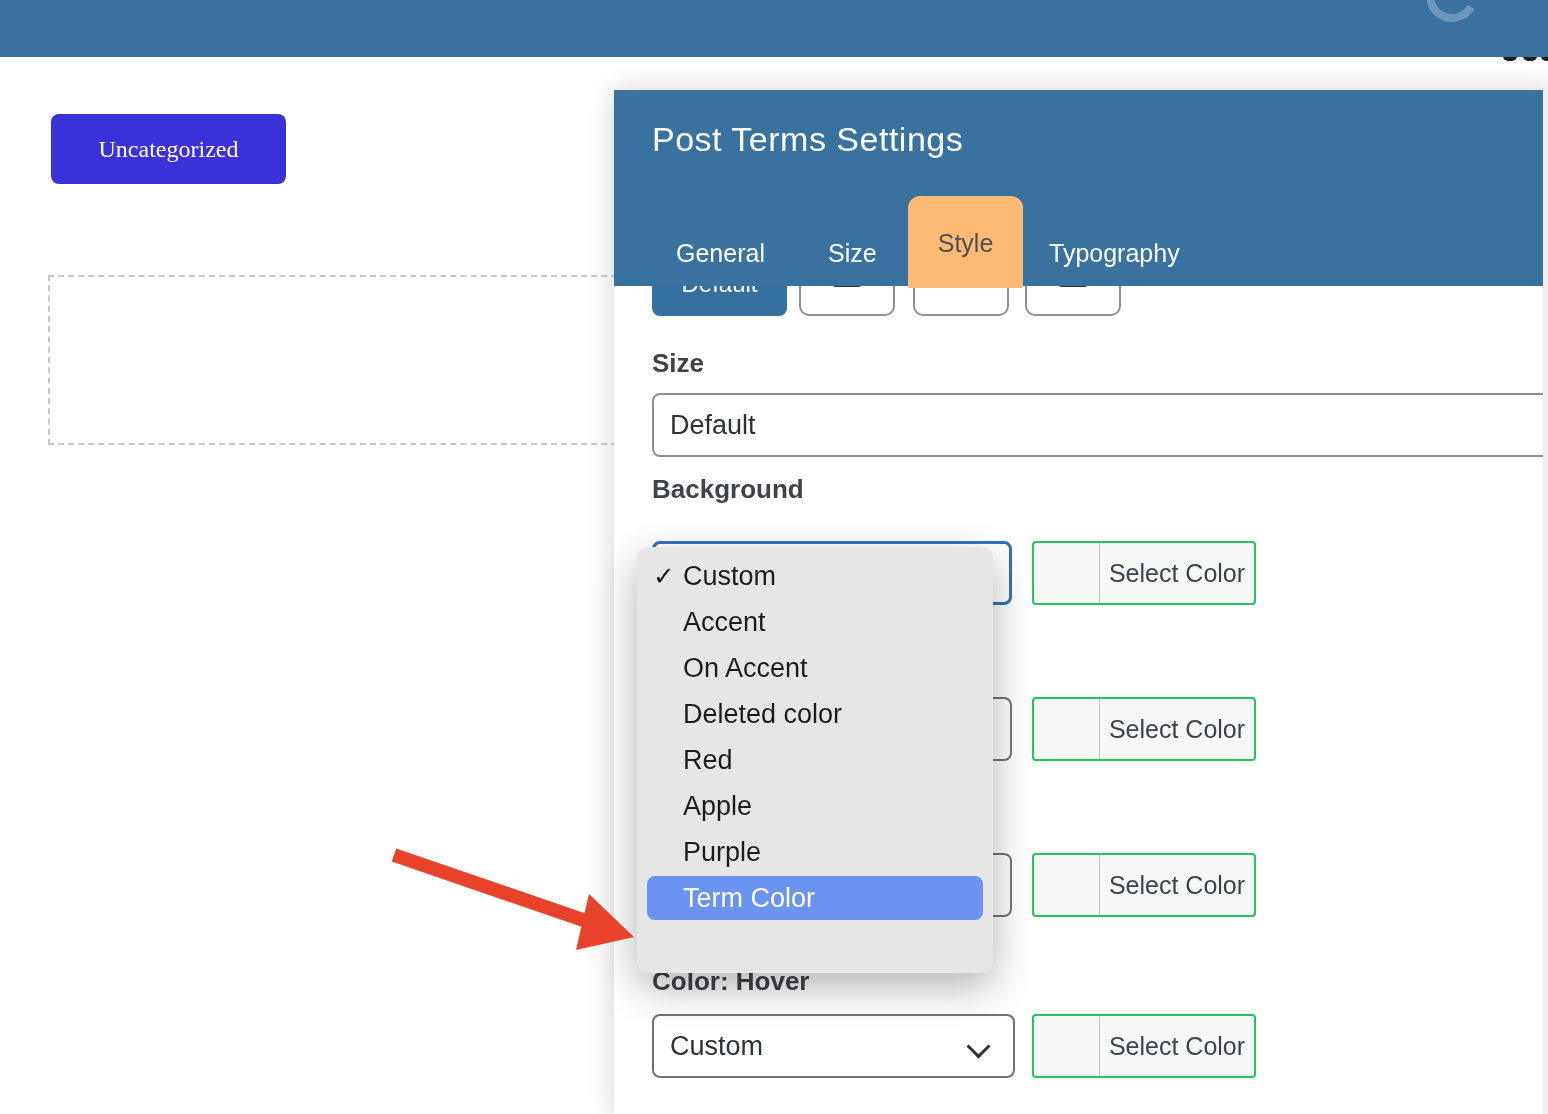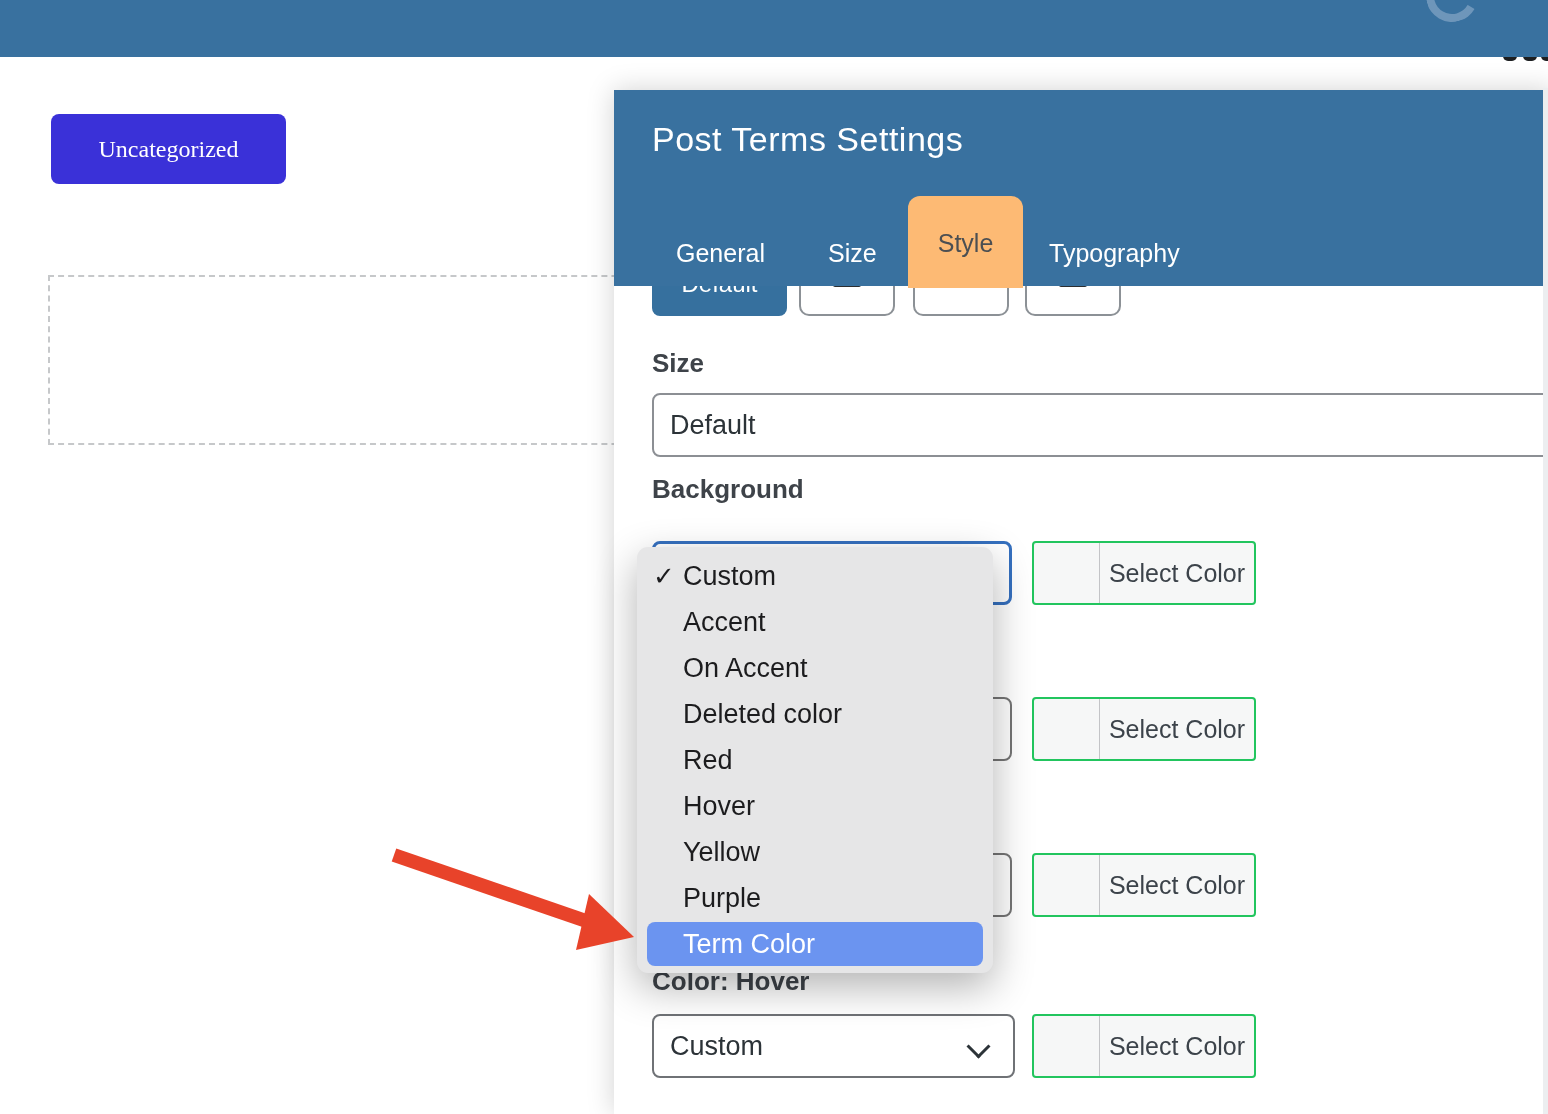--- a/index.html
+++ b/index.html
@@ -189,24 +189,21 @@
     <div class="menu-item">
       <span>On Accent</span>
     </div>
     <div class="menu-item">
       <span>Deleted color</span>
     </div>
     <div class="menu-item">
       <span>Red</span>
     </div>
     <div class="menu-item">
-      <span>Hover</span>
-    </div>
-    <div class="menu-item">
-      <span>Yellow</span>
+      <span>Apple</span>
     </div>
     <div class="menu-item">
       <span>Purple</span>
     </div>
     <div class="menu-item highlight">
       <span>Term Color</span>
     </div>
   </div>
 
 </div>

